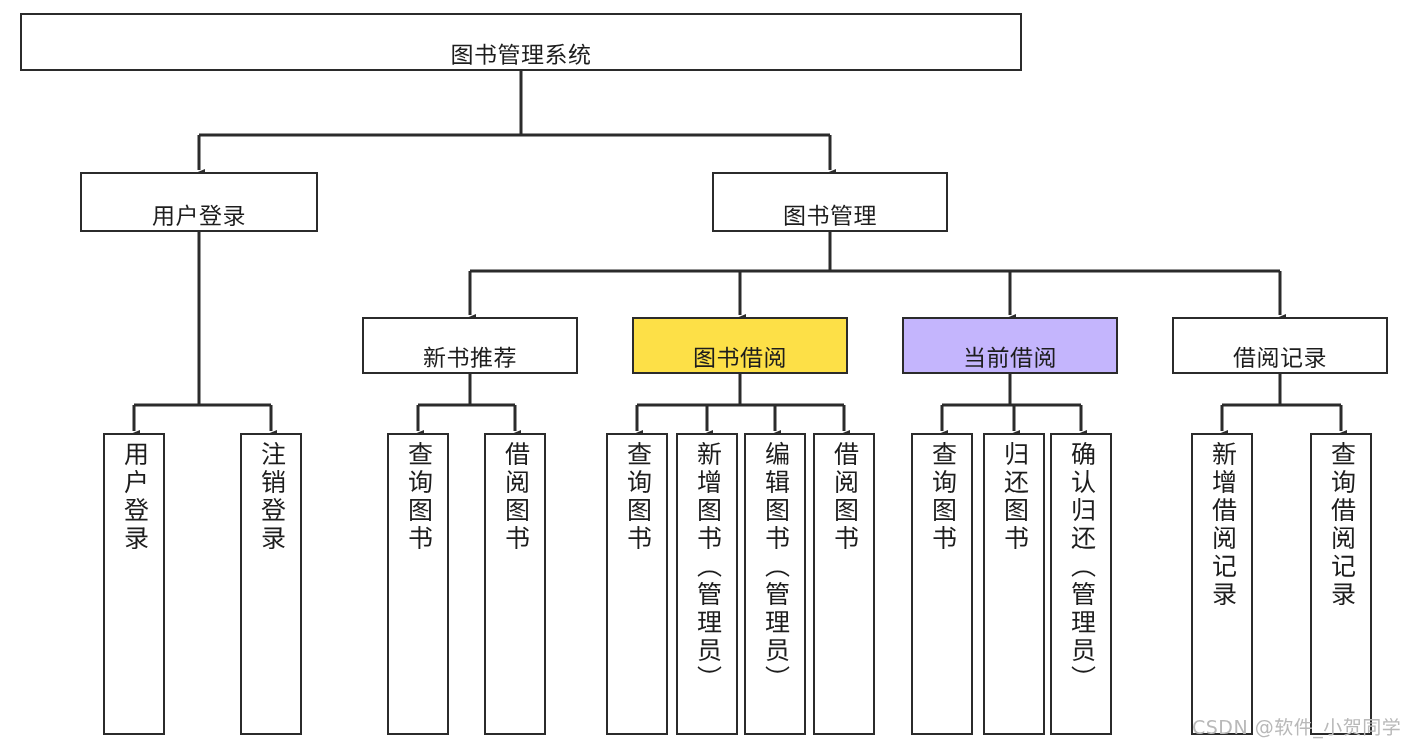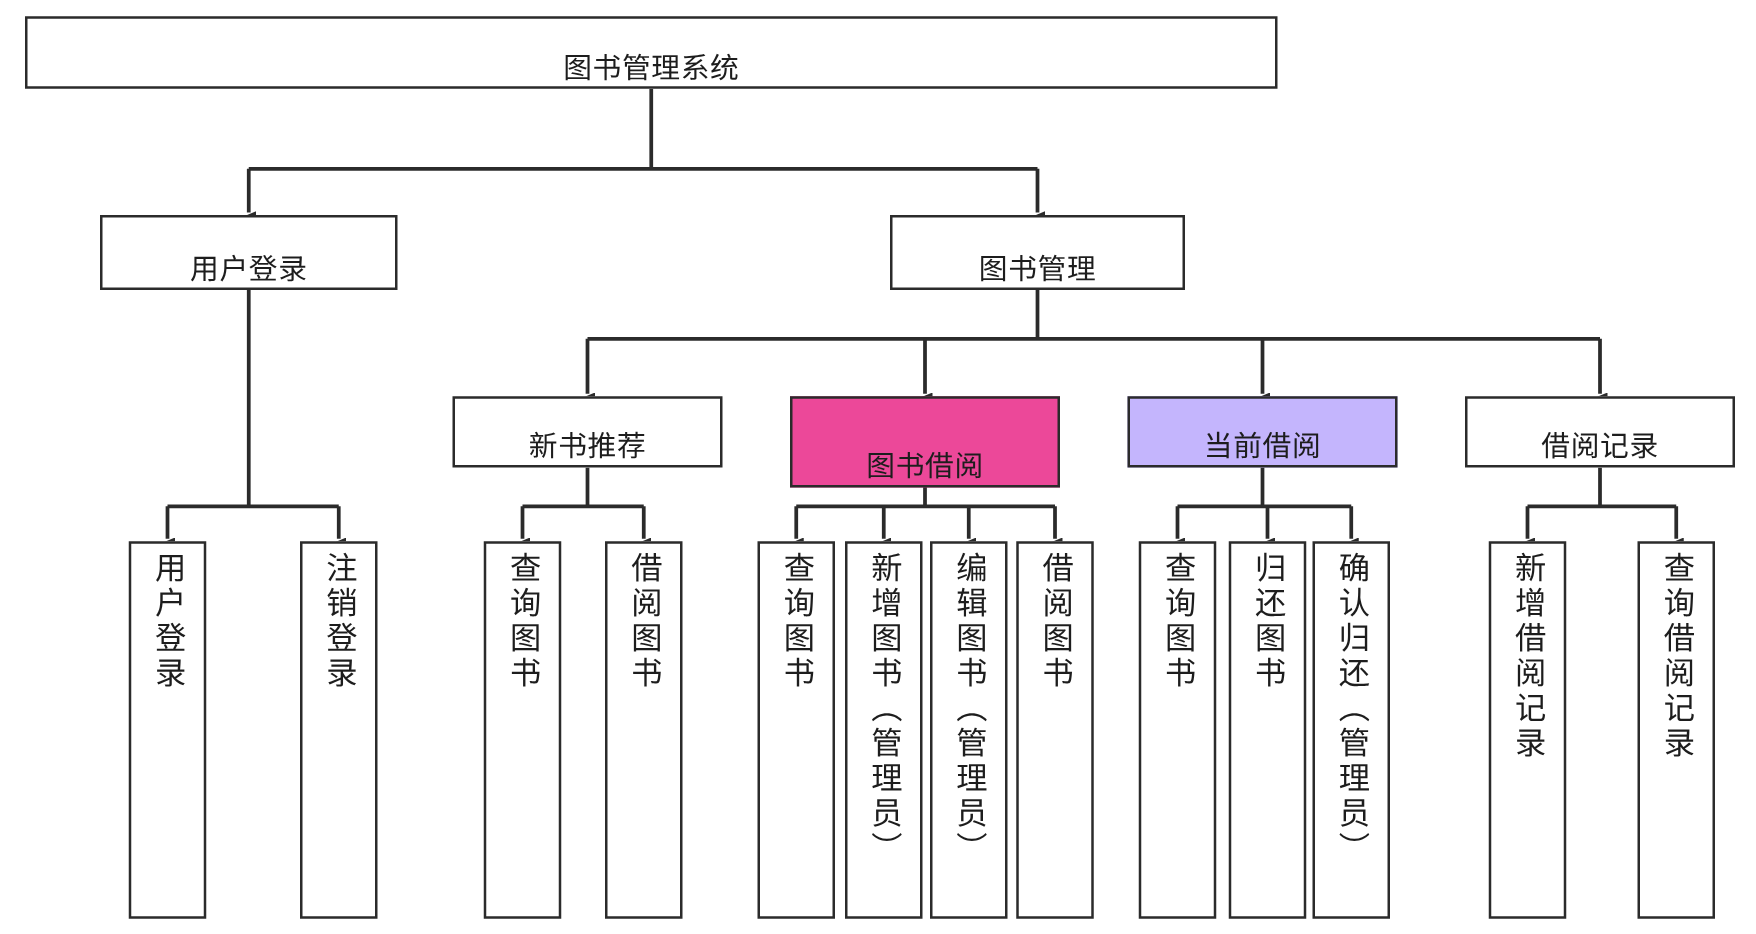--- a/index.html
+++ b/index.html
@@ -125,21 +125,21 @@
       </div>
       <div class="node horiz" style="left: 80px; top: 172px; width: 238px; height: 60px; border-color: rgb(43, 43, 43); background: rgb(255, 255, 255);">
         <span class="node-label" style="color: rgb(29, 29, 29);">用户登录</span>
       </div>
       <div class="node horiz" style="left: 712px; top: 172px; width: 236px; height: 60px; border-color: rgb(43, 43, 43); background: rgb(255, 255, 255);">
         <span class="node-label" style="color: rgb(29, 29, 29);">图书管理</span>
       </div>
       <div class="node horiz" style="left: 362px; top: 317px; width: 216px; height: 57px; border-color: rgb(43, 43, 43); background: rgb(255, 255, 255);">
         <span class="node-label" style="color: rgb(29, 29, 29);">新书推荐</span>
       </div>
-      <div class="node horiz" style="left: 632px; top: 317px; width: 216px; height: 73px; border-color: rgb(43, 43, 43); background: #ec4899;">
+      <div class="node horiz" style="left: 632px; top: 317px; width: 216px; height: 57px; border-color: rgb(43, 43, 43); background: #fde047;">
         <span class="node-label" style="color: rgb(29, 29, 29);">图书借阅</span>
       </div>
       <div class="node horiz" style="left: 902px; top: 317px; width: 216px; height: 57px; border-color: rgb(43, 43, 43); background: #c4b5fd;">
         <span class="node-label" style="color: rgb(29, 29, 29);">当前借阅</span>
       </div>
       <div class="node horiz" style="left: 1172px; top: 317px; width: 216px; height: 57px; border-color: rgb(43, 43, 43); background: rgb(255, 255, 255);">
         <span class="node-label" style="color: rgb(29, 29, 29);">借阅记录</span>
       </div>
       <div class="node vert" style="left: 103px; top: 433px; width: 62px; height: 302px; border-color: rgb(43, 43, 43); background: rgb(255, 255, 255);">
         <span class="node-label" style="color: rgb(29, 29, 29);">用户登录</span>
@@ -175,14 +175,15 @@
         <span class="node-label" style="color: rgb(29, 29, 29);">确认归还（管理员）</span>
       </div>
       <div class="node vert" style="left: 1191px; top: 433px; width: 62px; height: 302px; border-color: rgb(43, 43, 43); background: rgb(255, 255, 255);">
         <span class="node-label" style="color: rgb(29, 29, 29);">新增借阅记录</span>
       </div>
       <div class="node vert" style="left: 1310px; top: 433px; width: 62px; height: 302px; border-color: rgb(43, 43, 43); background: rgb(255, 255, 255);">
         <span class="node-label" style="color: rgb(29, 29, 29);">查询借阅记录</span>
       </div>
     </div>
 
+  <div class="watermark" style="left: 1192px; top: 712px; color: rgb(185, 185, 185);">CSDN @软件_小贺同学</div>
 
 </div>
 
 </body></html>

